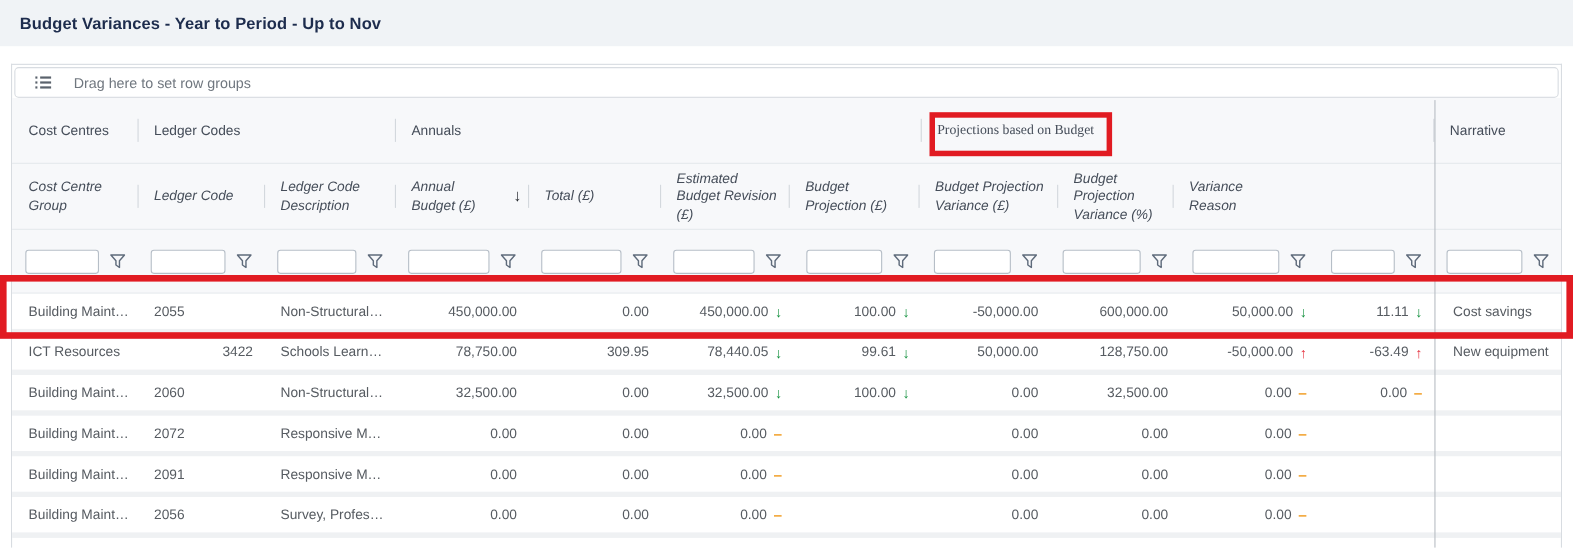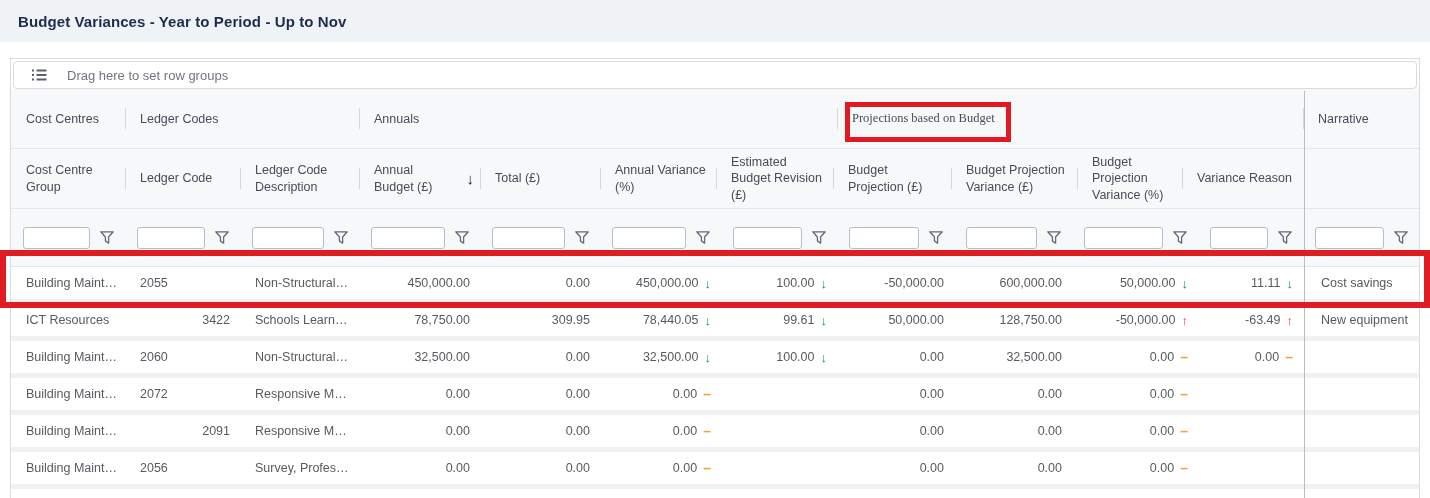--- a/index.html
+++ b/index.html
@@ -13,21 +13,21 @@
   .grid { position:absolute; left:10px; top:58px; width:1410px; height:440px;
     border:1px solid #d8dce1; border-bottom:none; box-sizing:border-box; background:#fff; }
 
   .dropzone { margin:2px 2px 0 2px; height:28px; border:1px solid #d8dce1; border-radius:4px;
     display:flex; align-items:center; gap:20px; padding-left:18px; background:#fff;
     box-sizing:border-box; }
   .dropzone .hint { font-size:13px; color:#70777f; }
 
   .hdr-row { display:flex; background:#f7f8fa; box-sizing:border-box; border-bottom:1px solid #e3e7ea; }
   .group-row { height:60px; }
-  .col-row { height:60px; }
+  .col-row { height:60px;font-style:italic; }
   .filter-row { height:58px; background:#f7f8fa; display:flex; box-sizing:border-box;
     border-bottom:1px solid #e3e7ea; }
 
   .group-cell, .col-cell { display:flex; align-items:center; padding-left:15px; padding-right:6px;
     font-size:12.5px; color:#454d59; position:relative; box-sizing:border-box; }
   .col-cell { line-height:1.32; }
   .sep::before { content:""; position:absolute; left:0; top:19px; bottom:19px; width:1px; background:#d3d8dd; }
   .sort-icon { margin-left:14px; font-size:15px; color:#23272c; }
 
   .filter-cell { display:flex; align-items:center; padding:0 9px 0 12px; gap:8px; box-sizing:border-box; }
@@ -101,23 +101,20 @@
       <div class="col-cell sep" style="width: 119px;">
         <span>Ledger Code Description</span>
       </div>
       <div class="col-cell sep" style="width: 121px;">
         <span>Annual Budget (£)</span>
         <span class="sort-icon">↓</span>
       </div>
       <div class="col-cell sep" style="width: 120px;">
         <span>Total (£)</span>
       </div>
-      <div class="col-cell sep" style="width: 116px;">
-        <span>Annual Variance (%)</span>
-      </div>
       <div class="col-cell sep" style="width: 117px;">
         <span>Estimated Budget Revision (£)</span>
       </div>
       <div class="col-cell sep" style="width: 118px;">
         <span>Budget Projection (£)</span>
       </div>
       <div class="col-cell sep" style="width: 126px;">
         <span>Budget Projection Variance (£)</span>
       </div>
       <div class="col-cell sep" style="width: 105px;">
@@ -413,21 +410,21 @@
           <span></span>
         </div>
         <div class="cell pinned" style="width: 116px;">
           <span></span>
         </div>
       </div>
       <div class="row">
         <div class="cell" style="width: 114px;">
           <span>Building Maint…</span>
         </div>
-        <div class="cell" style="width: 115px; justify-content: flex-end;">
+        <div class="cell" style="width: 115px;">
           <span>2091</span>
         </div>
         <div class="cell" style="width: 119px;">
           <span>Responsive M…</span>
         </div>
         <div class="cell right" style="width: 121px;">
           <span>0.00</span>
         </div>
         <div class="cell right" style="width: 120px;">
           <span>0.00</span>

